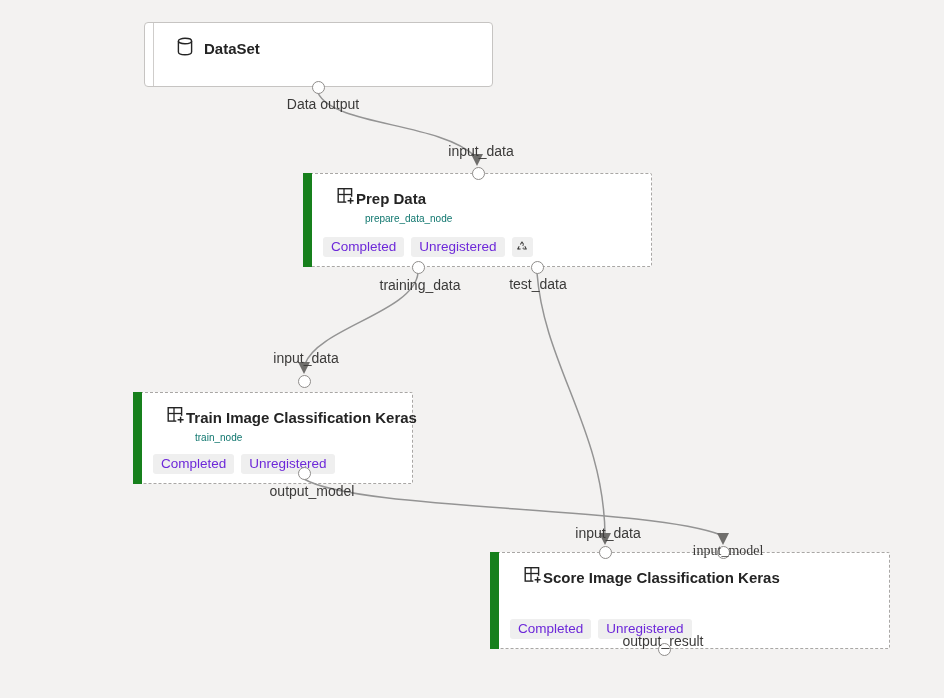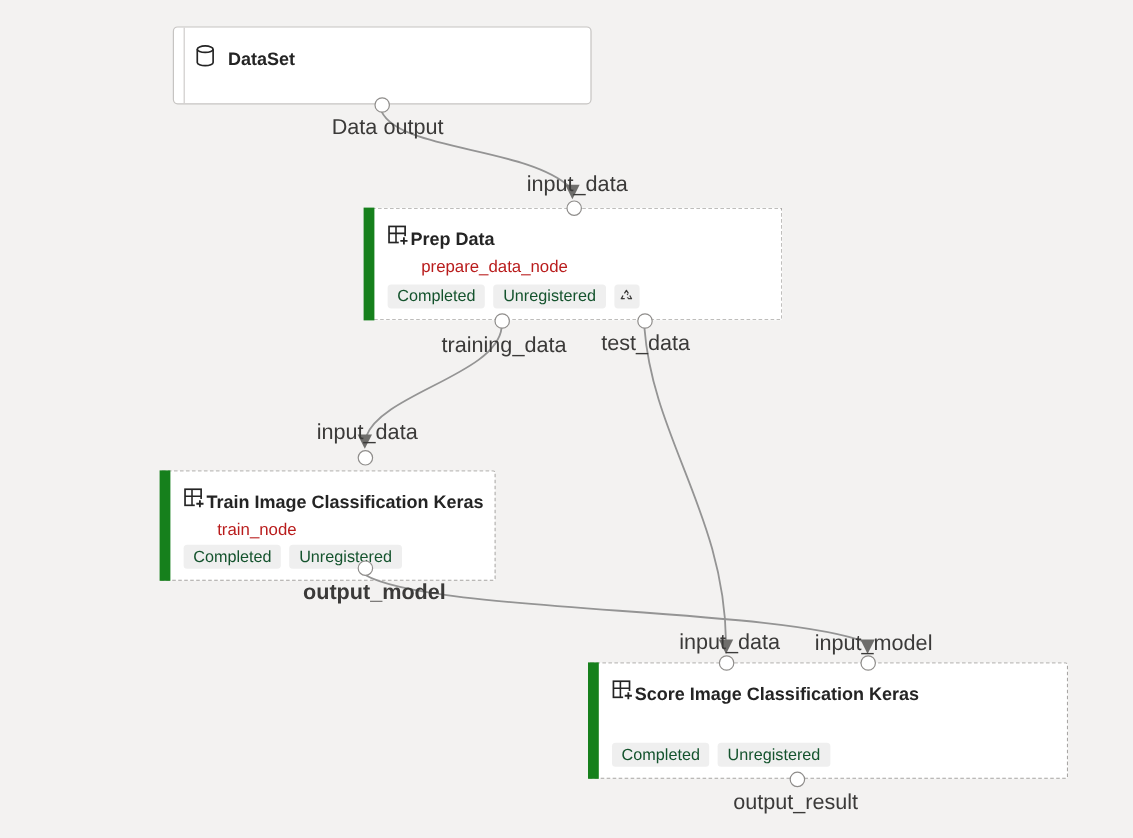--- a/index.html
+++ b/index.html
@@ -1,39 +1,39 @@
 <!DOCTYPE html>
 <html><head>
 <meta charset="utf-8">
 <style>
   html,body{margin:0;padding:0;background:#f3f2f1;}
   .canvas{
     position:relative;width:944px;height:698px;background:#f3f2f1;
     font-family:"Liberation Sans",sans-serif;overflow:hidden;
   }
   
-  .node{position:absolute;background:#ffffff;box-sizing:border-box;}
+  .node{position:absolute;background:#ffffff;box-sizing:border-box;padding-left:14px;}
   .node.solid{border:1px solid #c6c4c2;border-radius:4px;}
   .node.dashed{border:1px dashed #a9a7a5;border-radius:2px;}
   .accent-bar{position:absolute;left:-1px;top:-1px;bottom:-1px;width:9px;background:#16801c;}
   .ds-strip{position:absolute;left:0;top:0;bottom:0;width:8px;border-right:1px solid #cfcdcb;}
   .node-header{display:flex;align-items:center;gap:1px;margin:13px 0 0 19px;}
   .node.solid .node-header{margin:14px 0 0 17px;gap:10px;}
   .node-title{font-weight:bold;font-size:15px;color:#242424;white-space:nowrap;}
-  .node-subtitle{margin:3px 0 0 47px;font-size:14px;color:#b91c1c;white-space:nowrap;}
+  .node-subtitle{margin:3px 0 0 47px;font-size:10px;color:#0f766e;white-space:nowrap;}
   .badges{position:absolute;left:19px;bottom:9px;display:flex;gap:7px;align-items:center;}
-  .badge{background:#efefef;border-radius:3px;padding:2px 8px;font-size:13.5px;color:#14532d;line-height:16px;white-space:nowrap;}
+  .badge{background:#efefef;border-radius:3px;padding:2px 8px;font-size:13.5px;color:#6d28d9;line-height:16px;white-space:nowrap;}
   .reuse-badge{background:#efefef;border-radius:3px;width:21px;height:20px;display:flex;align-items:center;justify-content:center;}
   .icon{display:block;}
   
   .edges{position:absolute;left:0;top:0;pointer-events:none;}
   .edges path{pointer-events:stroke;}
   .port{position:absolute;width:13px;height:13px;border-radius:50%;
         background:#fff;border:1.3px solid #8f8d8b;box-sizing:border-box;}
-  .port-label{position:absolute;transform:translateX(-50%);font-size:18px;
+  .port-label{position:absolute;transform:translateX(-50%);font-size:14px;
         color:#3b3a39;white-space:nowrap;}
 </style>
 </head>
 <body>
 
 <div class="canvas">
 
   <div class="node solid" style="left:144px;top:22px;width:349px;height:65px;">
     <div class="ds-strip"></div>
     <div class="node-header">
@@ -146,18 +146,18 @@
   <div class="port" style="left:297.5px;top:466.5px;"></div>
   <div class="port" style="left:598.5px;top:545.5px;"></div>
   <div class="port" style="left:716.5px;top:545.5px;"></div>
   <div class="port" style="left:657.5px;top:642.5px;"></div>
 
   <div class="port-label" style="left:323px;top:96px;">Data output</div>
   <div class="port-label" style="left:481px;top:143px;">input_data</div>
   <div class="port-label" style="left:420px;top:277px;text-align:right;">training_data</div>
   <div class="port-label" style="left:538px;top:276px;">test_data</div>
   <div class="port-label" style="left:306px;top:350px;">input_data</div>
-  <div class="port-label" style="left:312px;top:483px;font-weight:bold;">output_model</div>
+  <div class="port-label" style="left:312px;top:483px;">output_model</div>
   <div class="port-label" style="left:608px;top:525px;">input_data</div>
-  <div class="port-label" style="left:728px;top:526px;">input_model</div>
-  <div class="port-label" style="left:663px;top:658px;">output_result</div>
+  <div class="port-label" style="left:728px;top:543px;font-family:Liberation Serif, serif;">input_model</div>
+  <div class="port-label" style="left:663px;top:633px;">output_result</div>
 
 </div>
 
 </body></html>

